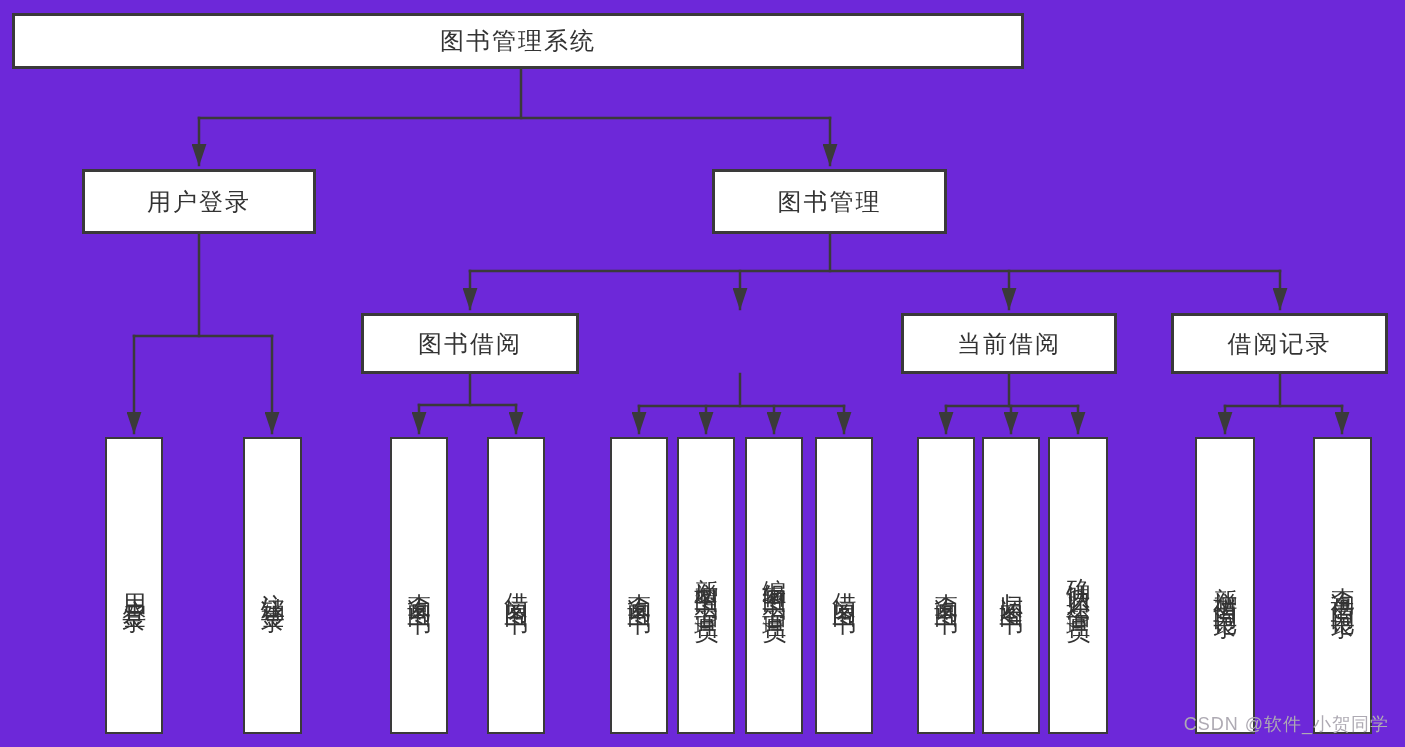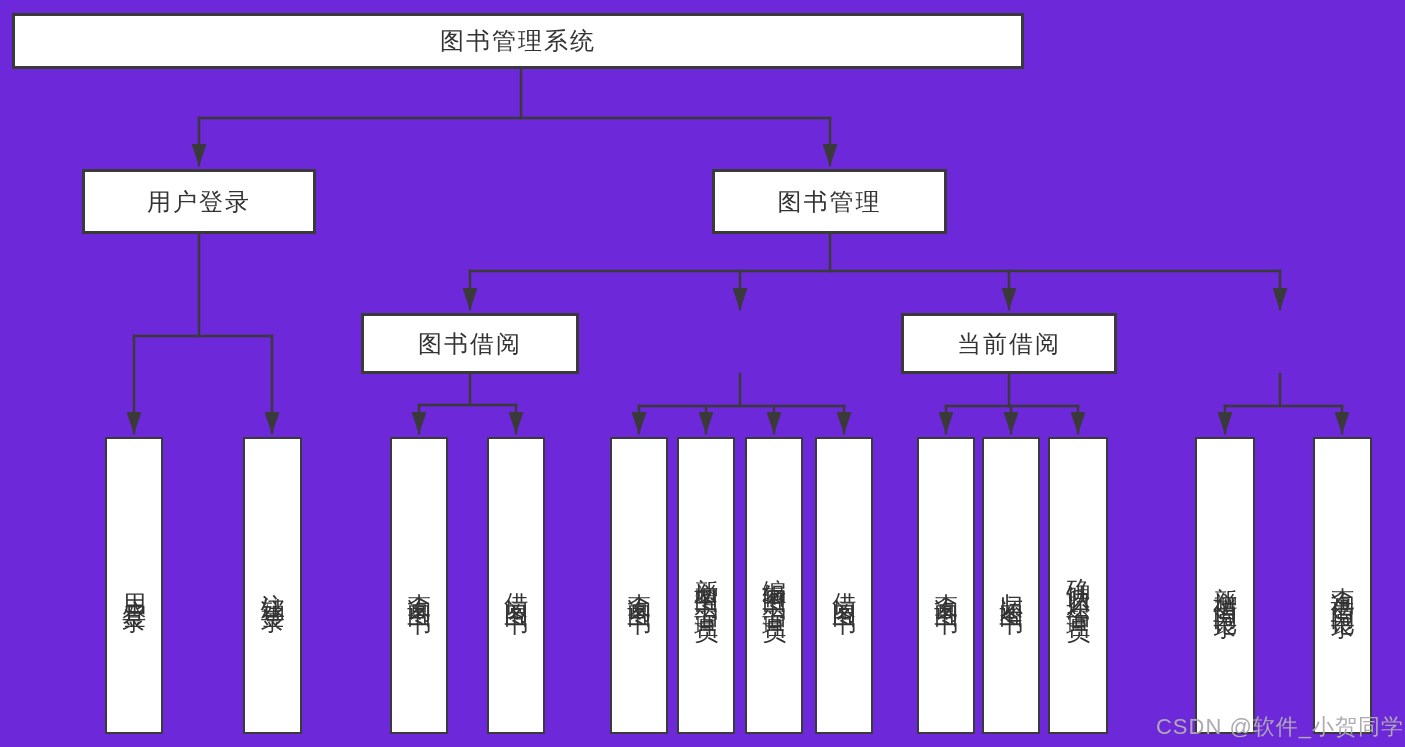--- a/index.html
+++ b/index.html
@@ -38,23 +38,23 @@
   svg.connectors {
     position: absolute;
     left: 0;
     top: 0;
     z-index: 1;
     pointer-events: none;
   }
   .watermark {
     position: absolute;
     top: 712px;
-    right: 1px;
+    right: 16px;
     z-index: 4;
-    font-size: 22px;
+    font-size: 18px;
     letter-spacing: 1px;
     color: #aeaab3;
     white-space: nowrap;
   }
 </style>
 </head>
 <body>
 
 <div class="stage">
 
@@ -108,20 +108,21 @@
     </g>
   </svg>
 
   <div class="box h" style="left:12px; top:13px; width:1012px; height:56px;">图书管理系统</div>
 
   <div class="box h" style="left:82px; top:169px; width:234px; height:65px;">用户登录</div>
   <div class="box h" style="left:712px; top:169px; width:235px; height:65px;">图书管理</div>
 
   <div class="box h" style="left:361px; top:313px; width:218px; height:61px;">图书借阅</div>
   <div class="box h" style="left:901px; top:313px; width:216px; height:61px;text-align:center;">当前借阅</div>
+  <div class="box h" style="left:1171px; top:313px; width:217px; height:61px;">借阅记录</div>
 
   <div class="box v" style="left:105px; top:437px; width:58px; height:297px;">用户登录</div>
   <div class="box v" style="left:243px; top:437px; width:59px; height:297px;">注销登录</div>
 
   <div class="box v" style="left:390px; top:437px; width:58px; height:297px;">查询图书</div>
   <div class="box v" style="left:487px; top:437px; width:58px; height:297px;">借阅图书</div>
 
   <div class="box v" style="left:610px; top:437px; width:58px; height:297px;">查询图书</div>
   <div class="box v" style="left:677px; top:437px; width:58px; height:297px;">新增图书（管理员）</div>
   <div class="box v" style="left:745px; top:437px; width:58px; height:297px;">编辑图书（管理员）</div>

